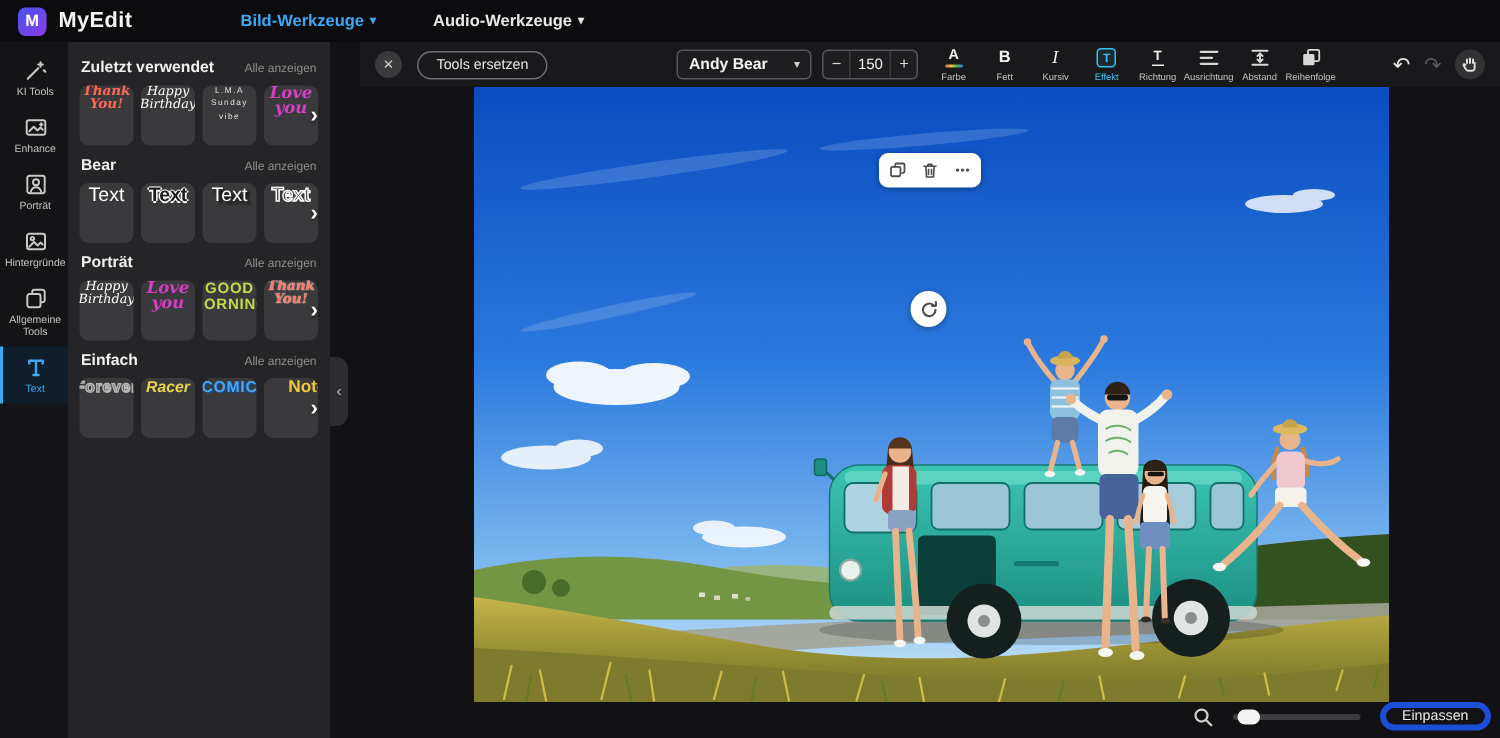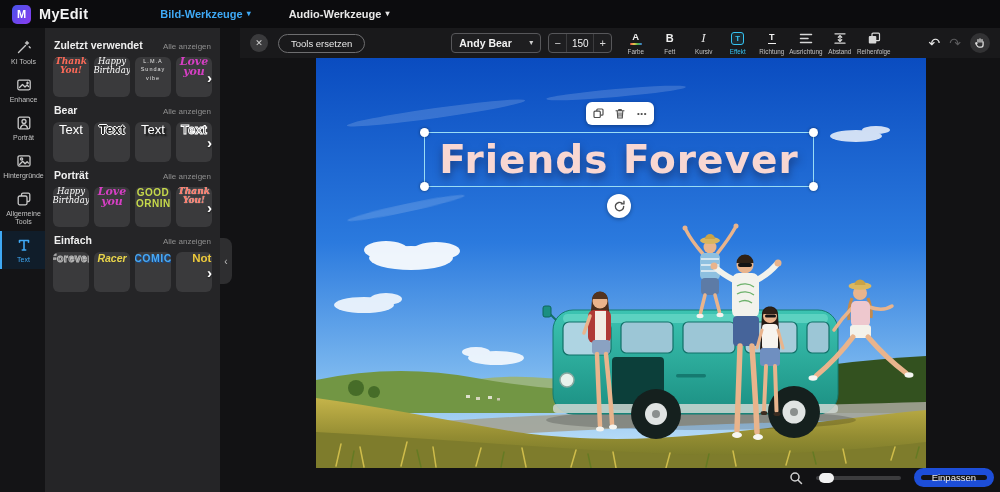--- a/index.html
+++ b/index.html
@@ -130,21 +130,21 @@
   .fb-btn { width:18px; height:17px; display:flex; align-items:center; justify-content:center;
             border-radius:3px; cursor:pointer; color:#4e4e4e; font-size:8px; letter-spacing:.5px; }
   .rotate-btn { position:absolute; left:291px; top:136px; width:24px; height:24px; border-radius:50%;
                 background:#fff; box-shadow:0 1px 4px rgba(0,0,0,.35); display:flex; align-items:center;
                 justify-content:center; cursor:pointer; }
 
   
   .zoombar { position:absolute; right:6px; bottom:5px; display:flex; align-items:center; gap:13px; }
   .slider { position:relative; width:85px; height:4px; border-radius:2px; background:#3c3c3e; cursor:pointer; }
   .slider-thumb { position:absolute; left:3px; top:-3px; width:15px; height:10px; border-radius:5px; background:#f2f2f2; cursor:grab; }
-  .fit-btn { height:19px; padding:0 11px; border:7px solid #1d4ed8; border-radius:10px; background:rgba(20,20,22,.7);
+  .fit-btn { height:19px; padding:0 11px; border:4px solid #1d4ed8; border-radius:10px; background:rgba(20,20,22,.7);
              color:#ececec; font-size:9.5px; display:flex; align-items:center; cursor:pointer; }
 </style>
 </head>
 <body>
 
 <div id="app">
 
   <div class="topbar">
     <div class="logo">
         <span>M</span>
@@ -581,27 +581,20 @@
 
         <path d="M0 374 C120 380 240 392 360 396 C470 399 560 390 610 384 L610 410 L0 410 Z" fill="#7e7c2c"></path>
         <g stroke="#d8c44e" stroke-width="1.5" stroke-linecap="round" opacity=".9">
           <path d="M20 408l5-22M48 409l-4-20M85 408l6-24M120 409l-3-20M160 408l5-18M210 409l-4-19M255 409l5-17M300 410l-3-16M350 410l4-15M420 408l-3-15M470 407l4-14M530 405l-3-14M575 402l4-13"></path>
         </g>
         <g stroke="#5f7a22" stroke-width="1.5" stroke-linecap="round" opacity=".8">
           <path d="M35 409l3-16M105 409l-4-17M185 409l3-15M275 410l-3-14M390 409l3-13M500 406l-3-12M600 400l3-11"></path>
         </g>
       </svg>
 
-      <div class="sel-box">
-        <div class="overlay-text">Friends Forever</div>
-        <div class="handle h-tl"></div>
-        <div class="handle h-tr"></div>
-        <div class="handle h-bl"></div>
-        <div class="handle h-br"></div>
-      </div>
 
       <div class="float-bar">
         <div class="fb-btn">
           <svg width="11" height="11" viewBox="0 0 11 11" fill="none">
             <rect x="1" y="3.2" width="6.3" height="6.3" rx="1" stroke="#4e4e4e" stroke-width="1.2"></rect>
             <path d="M3.8 3V2a1 1 0 0 1 1-1H9a1 1 0 0 1 1 1v4.2a1 1 0 0 1-1 1h-1" stroke="#4e4e4e" stroke-width="1.2"></path>
           </svg>
         </div>
         <div class="fb-btn">
           <svg width="10" height="11" viewBox="0 0 10 11" fill="none">

